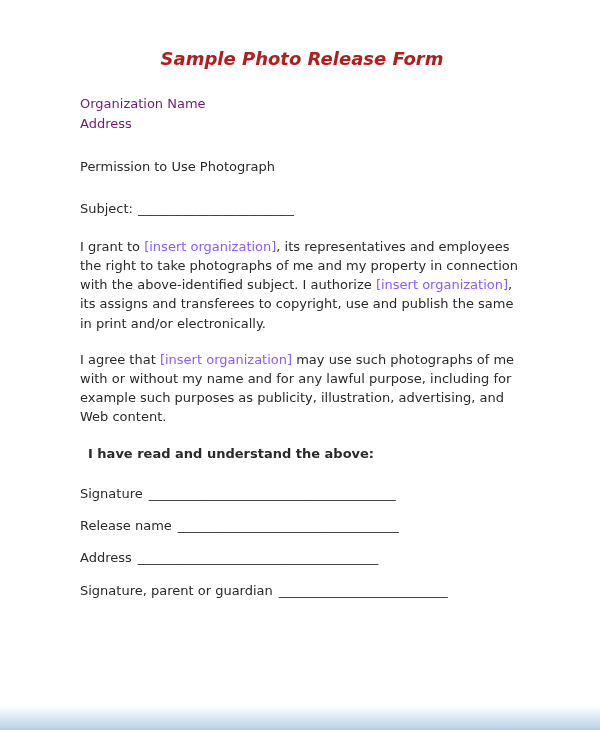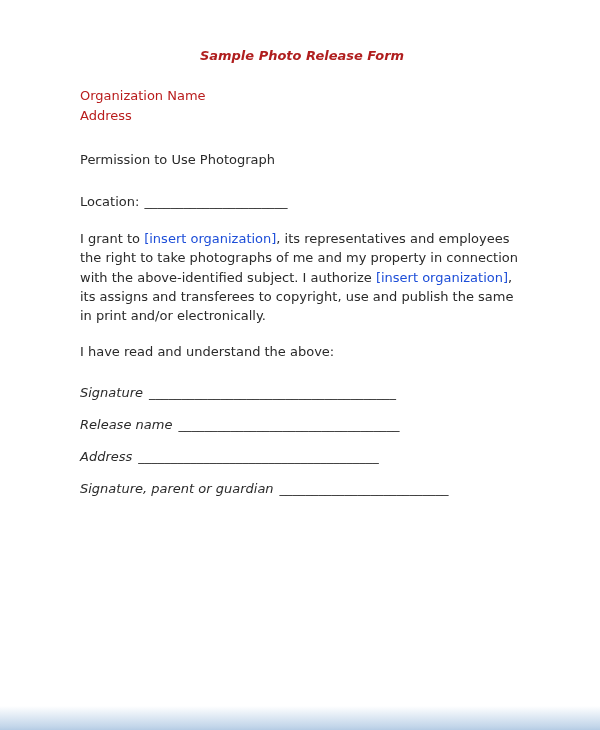--- a/index.html
+++ b/index.html
@@ -18,52 +18,52 @@
   .page {
     padding: 46px 76px 0 80px;
     font-size: 13px;
     line-height: 1.48;
   }
   .doc-title {
     text-align: center;
     color: #b01e1e;
     font-weight: bold;
     font-style: italic;
-    font-size: 13px;
+    font-size: 18px;
     margin: 0 0 21px 0;
   }
   .org-block {
-    color: #b91c1c;
+    color: #701a75;
     margin: 0 0 24px 0;
   }
   .org-block .org-line {
     margin: 0 0 1px 0;
   }
   .section-heading {
     margin: 14px 0 23px 0;
   }
   .inline-field {
     margin: 0 0 18px 0;
   }
   .inline-field .blank {
     margin-left: 5px;
   }
   .body-par {
     margin: 0 0 17px 0;
   }
   .gray {
-    color: #1d4ed8;
+    color: #8b5cf6;
   }
   .ack {
-    margin: 0 0 21px 0;
+    margin: 0 0 21px 8px;
+    font-weight: bold;
   }
   .field-line {
     margin: 0 0 13px 0;
     white-space: nowrap;
-    font-style: italic;
   }
   .field-line .blank {
     margin-left: 6px;
   }
   .bottom-band {
     position: absolute;
     left: 0;
     bottom: 0;
     width: 600px;
     height: 24px;
@@ -78,27 +78,28 @@
 
   <div class="doc-title">Sample Photo Release Form</div>
 
   <div class="org-block">
     <div class="org-line">Organization Name</div>
     <div class="org-line">Address</div>
   </div>
 
   <div class="section-heading">Permission to Use Photograph</div>
 
+  <div class="inline-field">
+    <span>Subject:</span><span class="blank">________________________</span>
+  </div>
 
-  <div class="inline-field">
-    <span>Location:</span><span class="blank">______________________</span>
-  </div>
 
   <p class="body-par"><span>I grant to </span><span class="gray">[insert organization]</span><span>, its representatives and employees the right to take photographs of me and my property in connection with the above-identified subject.  I authorize </span><span class="gray">[insert organization]</span><span>, its assigns and transferees to copyright, use and publish the same in print and/or electronically.</span></p>
 
+  <p class="body-par"><span>I agree that </span><span class="gray">[insert organization]</span><span> may use such photographs of me with or without my name and for any lawful purpose, including for example such purposes as publicity, illustration, advertising, and Web content.</span></p>
 
   <div class="ack">I have read and understand the above:</div>
 
   <div class="field-line">
     <span>Signature</span><span class="blank">______________________________________</span>
   </div>
 
   <div class="field-line">
     <span>Release name</span><span class="blank">__________________________________</span>
   </div>

